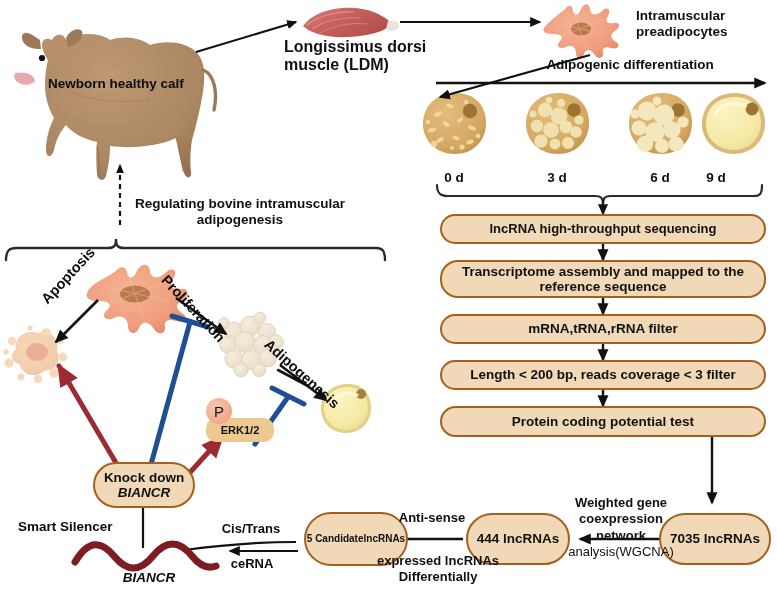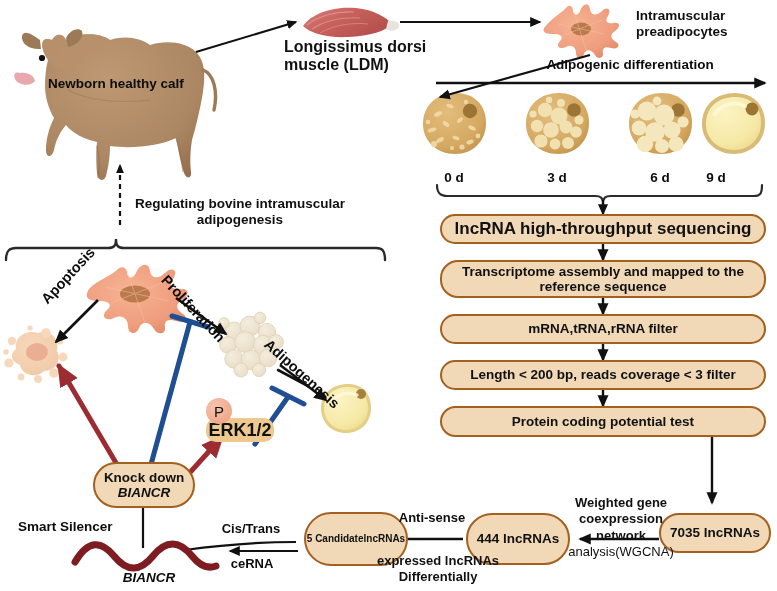--- a/index.html
+++ b/index.html
@@ -337,41 +337,41 @@
     <div>preadipocytes</div>
   </div>
 
   <div class="lbl c" style="left:500px;top:57px;width:260px;font-size:13.5px;">Adipogenic differentiation</div>
 
   <div class="lbl c" style="left:424px;top:170px;width:60px;font-size:13.5px;">0 d</div>
   <div class="lbl c" style="left:527px;top:170px;width:60px;font-size:13.5px;">3 d</div>
   <div class="lbl c" style="left:630px;top:170px;width:60px;font-size:13.5px;">6 d</div>
   <div class="lbl c" style="left:686px;top:170px;width:60px;font-size:13.5px;">9 d</div>
 
-  <div class="pill" style="left:440px;top:214px;width:326px;height:30px;font-size:17px;">
+  <div class="pill" style="left:440px;top:214px;width:326px;height:30px;font-size:13px;">
     <span>lncRNA high-throughput sequencing</span>
   </div>
 
   <div class="pill" style="left:440px;top:260px;width:326px;height:38px;font-size:13.5px;padding:0 14px;">
     <span>Transcriptome assembly and mapped to the reference sequence</span>
   </div>
 
   <div class="pill" style="left:440px;top:314px;width:326px;height:30px;font-size:13.5px;">
     <span>mRNA,tRNA,rRNA filter</span>
   </div>
 
   <div class="pill" style="left:440px;top:360px;width:326px;height:30px;font-size:13.5px;">
     <span>Length &lt; 200 bp, reads coverage &lt; 3 filter</span>
   </div>
 
   <div class="pill" style="left:440px;top:406px;width:326px;height:31px;font-size:13.5px;">
     <span>Protein coding potential test</span>
   </div>
 
-  <div class="pill stadium" style="left:659px;top:513px;width:112px;height:40px;font-size:13.5px;">
+  <div class="pill stadium" style="left:659px;top:513px;width:112px;height:52px;font-size:13.5px;">
     <span>7035 lncRNAs</span>
   </div>
 
   <div class="pill stadium" style="left:466px;top:513px;width:104px;height:52px;font-size:13.5px;">
     <span>444 lncRNAs</span>
   </div>
 
   <div class="pill stadium" style="left:304px;top:512px;width:104px;height:54px;font-size:10px;flex-direction:row;">
     <span>5 Candidate</span>
     <span>lncRNAs</span>
@@ -394,21 +394,21 @@
   <div class="lbl c" style="left:212px;top:557px;width:80px;font-size:13px;">ceRNA</div>
 
   <div class="pill small" style="left:93px;top:462px;width:102px;height:46px;font-size:13.5px;flex-direction:column;line-height:1.12;">
     <span>Knock down</span>
     <span class="ital">BIANCR</span>
   </div>
 
   <div class="lbl l" style="left:18px;top:519px;font-size:13.5px;">Smart Silencer</div>
   <div class="lbl c ital" style="left:104px;top:570px;width:90px;font-size:13.5px;">BIANCR</div>
 
-  <div class="erk" style="left:206px;top:418px;width:68px;height:24px;font-size:18px;">
+  <div class="erk" style="left:206px;top:418px;width:68px;height:24px;font-size:11px;">
     <span>ERK1/2</span>
   </div>
   <div class="phos" style="left:206px;top:398px;width:26px;height:26px;font-size:15px;">
     <span>P</span>
   </div>
 
   <div style="position:absolute;left:124px;top:196px;width:232px;font-size:13.5px;font-weight:bold;line-height:1.2;text-align:center;">
     <div>Regulating bovine intramuscular</div>
     <div>adipogenesis</div>
   </div>

